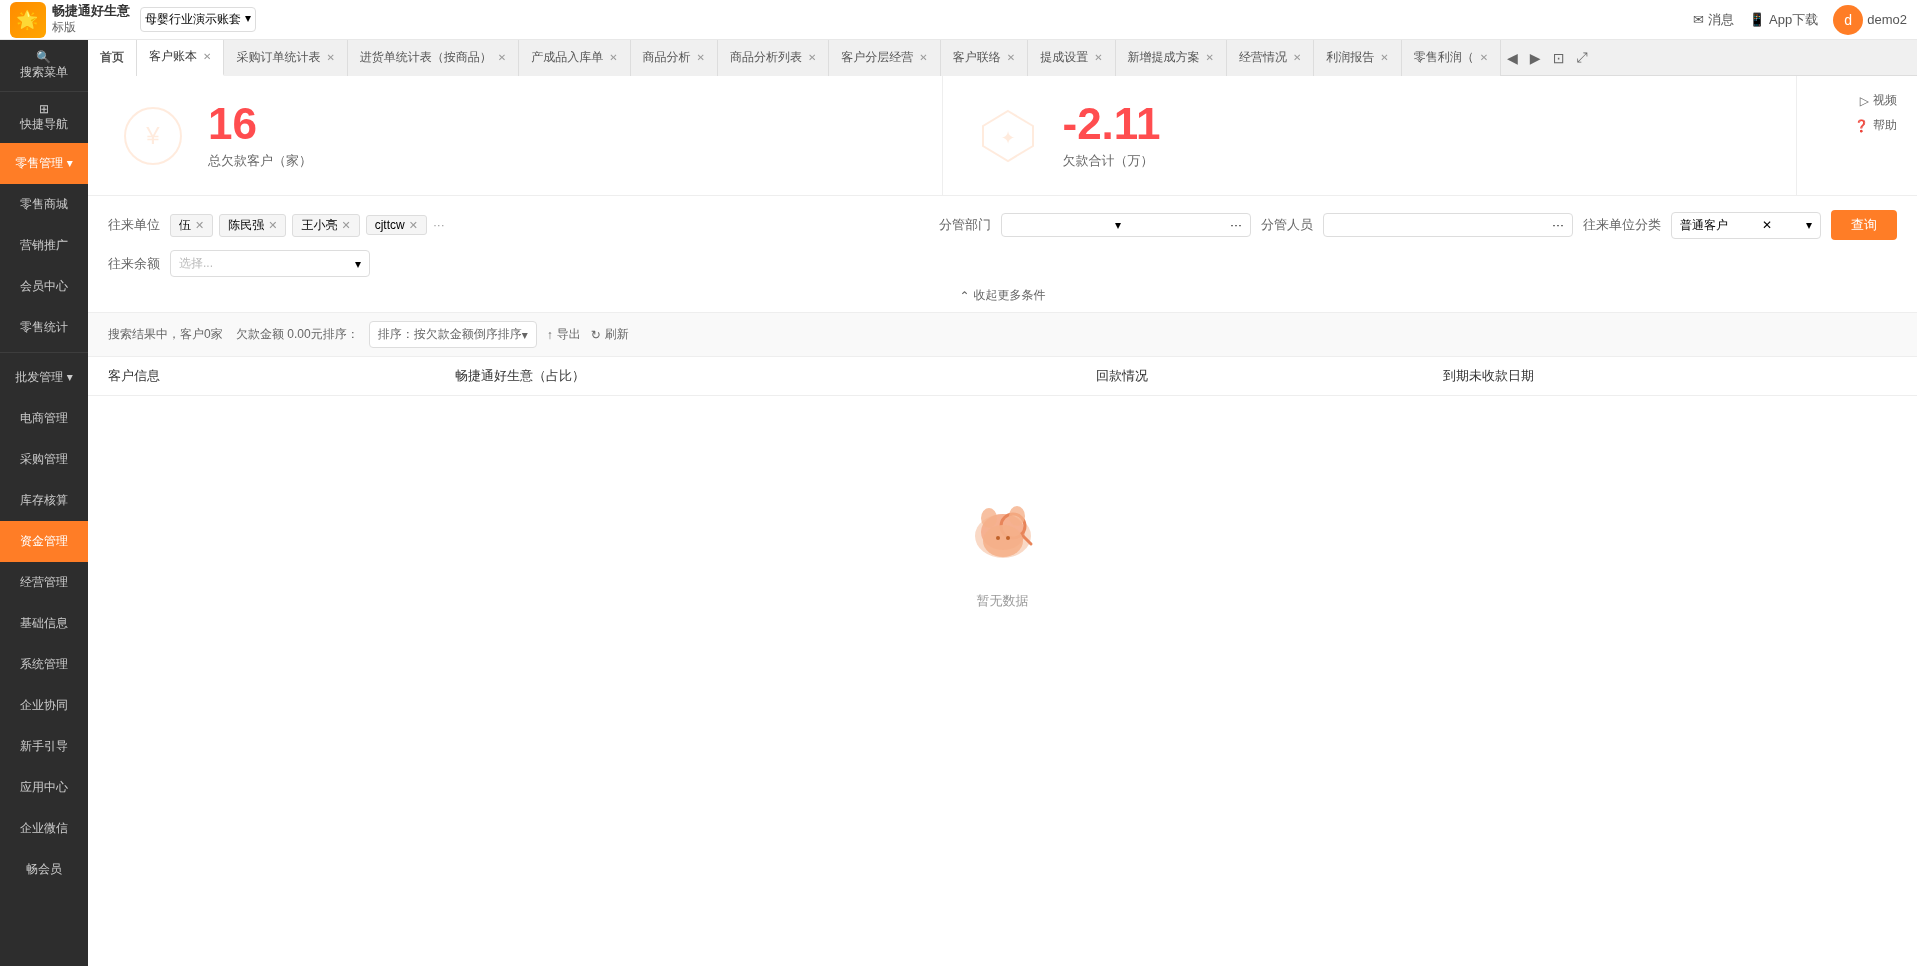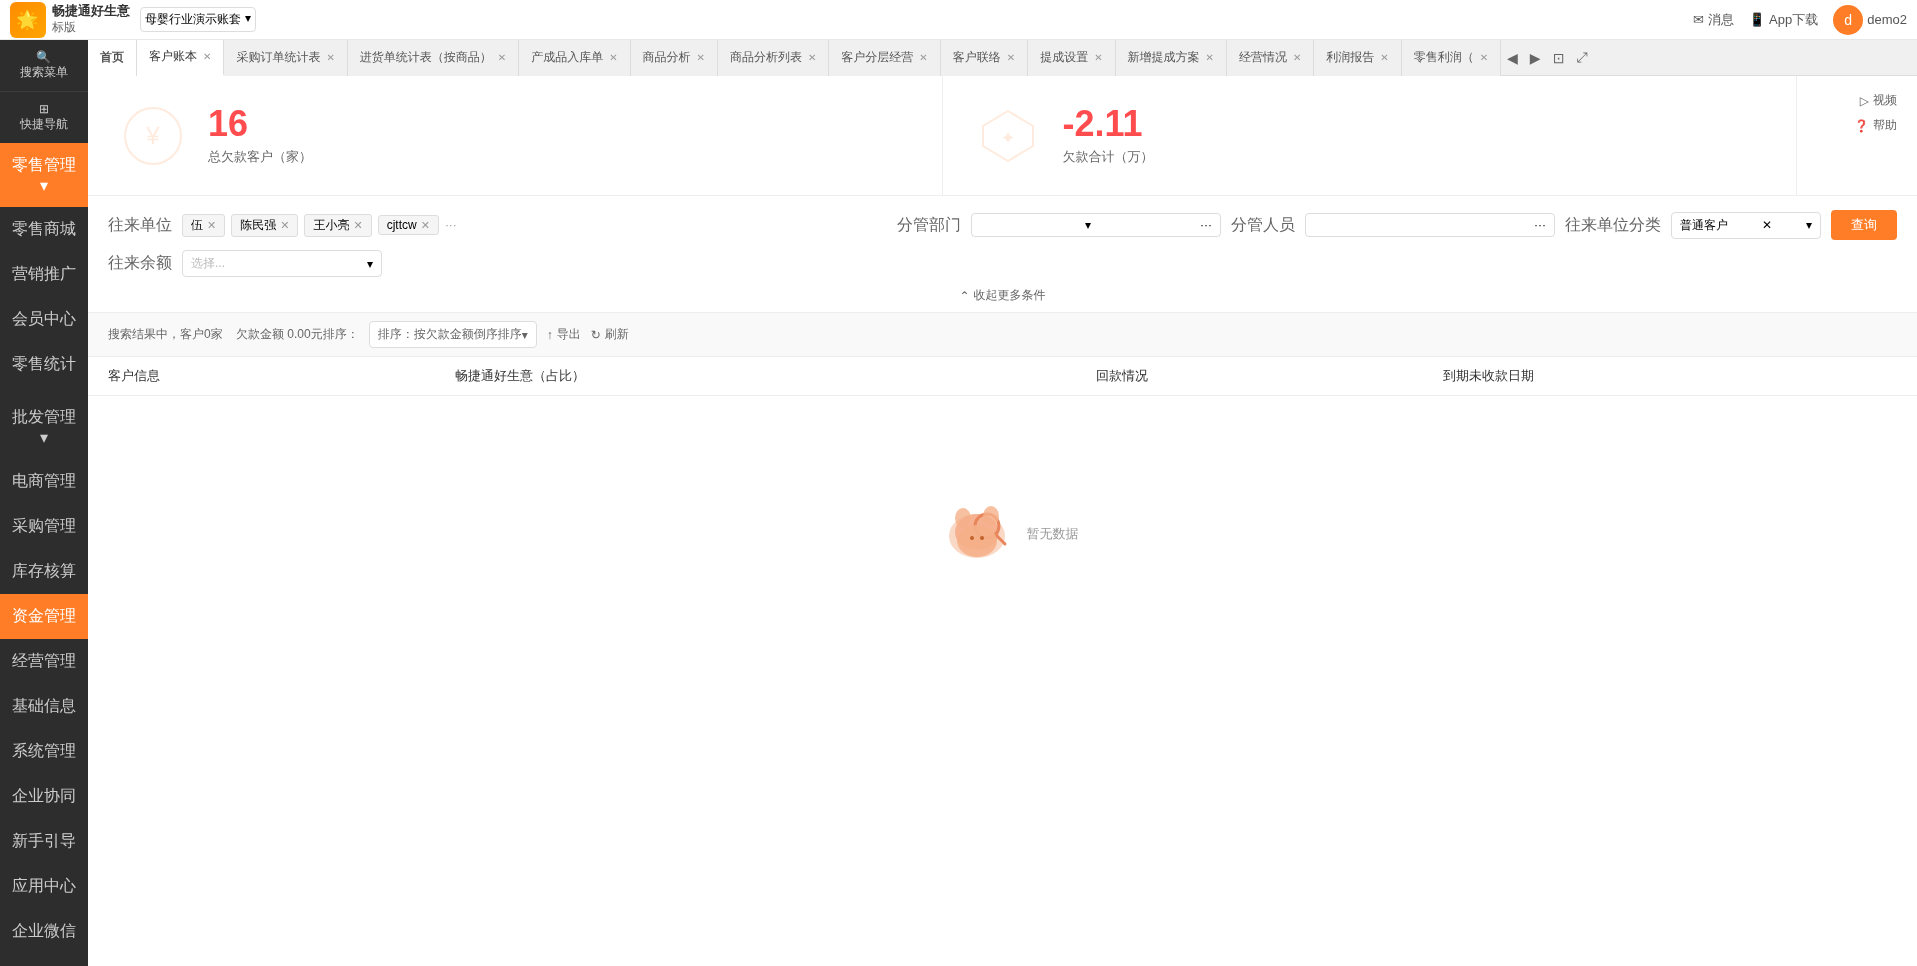--- a/index.html
+++ b/index.html
@@ -19,66 +19,66 @@
     .logo-icon { width: 36px; height: 36px; background: linear-gradient(135deg, #ff8c00, #ffa500); border-radius: 6px; display: flex; align-items: center; justify-content: center; color: #fff; font-size: 18px; }
     .logo-text { font-size: 12px; color: #666; line-height: 1.3; }
     .logo-text .main { color: #333; font-weight: bold; font-size: 13px; }
     .top-bar-selector { margin-left: 10px; padding: 3px 4px; border: 1px solid #ddd; border-radius: 4px; font-size: 12px; background: #fff; cursor: pointer; display: flex; align-items: flex-start; gap: 4px; }
     .top-bar-right { margin-left: auto; display: flex; align-items: center; gap: 15px; font-size: 13px; color: #555; }
     .top-bar-right .icon-btn { display: flex; align-items: center; gap: 4px; cursor: pointer; }
 
     
     .sidebar-search { padding: 10px 8px; color: #ccc; font-size: 12px; text-align: center; cursor: pointer; border-bottom: 1px solid #3d3d3d; }
     .sidebar-nav-btn { padding: 10px 8px; color: #ccc; font-size: 12px; text-align: center; cursor: pointer; }
-    .sidebar-item { padding: 12px 8px; color: #ccc; font-size: 16px; text-align: center; cursor: pointer; }
+    .sidebar-item { padding: 12px 8px; color: #ccc; font-size: 12px; text-align: center; cursor: pointer; }
     .sidebar-item.active { background: #ff7d26; color: #fff; }
     .sidebar-divider { height: 1px; background: #3d3d3d; margin: 4px 0; }
 
     
     .tab { height: 36px; padding: 0 12px; display: flex; align-items: center; gap: 6px; cursor: pointer; font-size: 12px; color: #555; border-right: 1px solid #ddd; white-space: nowrap; background: #f0f0f0; }
     .tab.active { background: #fff; color: #333; border-bottom: 2px solid #fff; }
     .tab .close-btn { color: #999; font-size: 10px; cursor: pointer; }
     .tab.home { background: #fff; font-weight: bold; }
     .tab-scroll-btn { padding: 0 6px; cursor: pointer; color: #666; font-size: 14px; }
 
     
     .stats-section { display: flex; background: #fff; border-bottom: 1px solid #eee; min-height: 120px; }
     .stat-card { flex: 1; display: flex; align-items: center; padding: 20px 30px; border-right: 1px solid #eee; gap: 20px; }
     .stat-icon { width: 70px; height: 70px; opacity: 0.15; display: flex; align-items: center; justify-content: center; }
     .stat-icon svg { width: 60px; height: 60px; }
     .stat-info { display: flex; flex-direction: column; }
-    .stat-value { font-size: 36px; font-weight: bold; color: #ff4d4f; line-height: 1; }
+    .stat-value { font-size: 44px; font-weight: bold; color: #ff4d4f; line-height: 1; }
     .stat-value.negative { color: #ff4d4f; }
     .stat-value.normal { color: #333; }
     .stat-label { font-size: 13px; color: #666; margin-top: 6px; }
 
     
     .filter-section { padding: 14px 20px 0; background: #fff; border-bottom: 1px solid #eee; }
     .filter-row { display: flex; align-items: center; flex-wrap: wrap; gap: 10px; margin-bottom: 10px; }
-    .filter-label { font-size: 16px; color: #666; white-space: nowrap; }
+    .filter-label { font-size: 13px; color: #666; white-space: nowrap; }
     .filter-tags { display: flex; align-items: center; flex-wrap: wrap; gap: 6px; flex: 1; }
     .filter-tag { background: #f5f5f5; border: 1px solid #ddd; border-radius: 3px; padding: 2px 8px; font-size: 12px; display: flex; align-items: center; gap: 4px; cursor: pointer; }
     .filter-tag .tag-close { color: #999; cursor: pointer; font-size: 11px; }
     .filter-more { color: #999; cursor: pointer; font-size: 12px; }
     .filter-dropdown { min-width: 150px; border: 1px solid #ddd; border-radius: 4px; padding: 4px 8px; font-size: 12px; background: #fff; display: flex; align-items: center; justify-content: space-between; cursor: pointer; }
     .filter-dropdown-wide { min-width: 250px; }
     .btn-query { background: #ff7d26; color: #fff; border: none; border-radius: 4px; padding: 6px 20px; font-size: 13px; cursor: pointer; }
     .collapse-btn { display: flex; align-items: center; gap: 4px; color: #666; font-size: 12px; cursor: pointer; margin: 0 auto 8px; justify-content: center; }
 
     
     .results-bar { padding: 8px 20px; background: #f9f9f9; border-bottom: 1px solid #eee; display: flex; align-items: center; justify-content: flex-start; font-size: 12px; color: #666; }
     .results-bar .sort-area { display: flex; align-items: center; gap: 10px; }
     .results-bar .action-btn { display: flex; align-items: center; gap: 4px; cursor: pointer; color: #666; }
 
     
     .data-table { width: 100%; border-collapse: collapse; }
     .data-table th { padding: 10px 20px; text-align: left; font-size: 13px; color: #333; border-bottom: 1px solid #eee; font-weight: normal; background: #fff; }
 
     
-    .empty-state { display: flex; flex-direction: row; align-items: center; justify-content: center; padding: 80px 20px; color: #999; font-family: Liberation Serif, serif; }
+    .empty-state { display: flex; flex-direction: column; align-items: center; justify-content: center; padding: 80px 20px; color: #999; font-family: Liberation Serif, serif; }
     .empty-icon { width: 100px; height: 100px; margin-bottom: 16px; }
     .empty-text { font-size: 13px; color: #999; }
 
     
     .avatar { width: 30px; height: 30px; border-radius: 50%; overflow: hidden; background: #ff7d26; display: flex; align-items: center; justify-content: center; color: #fff; font-size: 14px; }
 
     
     ::-webkit-scrollbar { width: 6px; height: 6px; }
     ::-webkit-scrollbar-track { background: #f1f1f1; }
     ::-webkit-scrollbar-thumb { background: #ccc; border-radius: 3px; }

